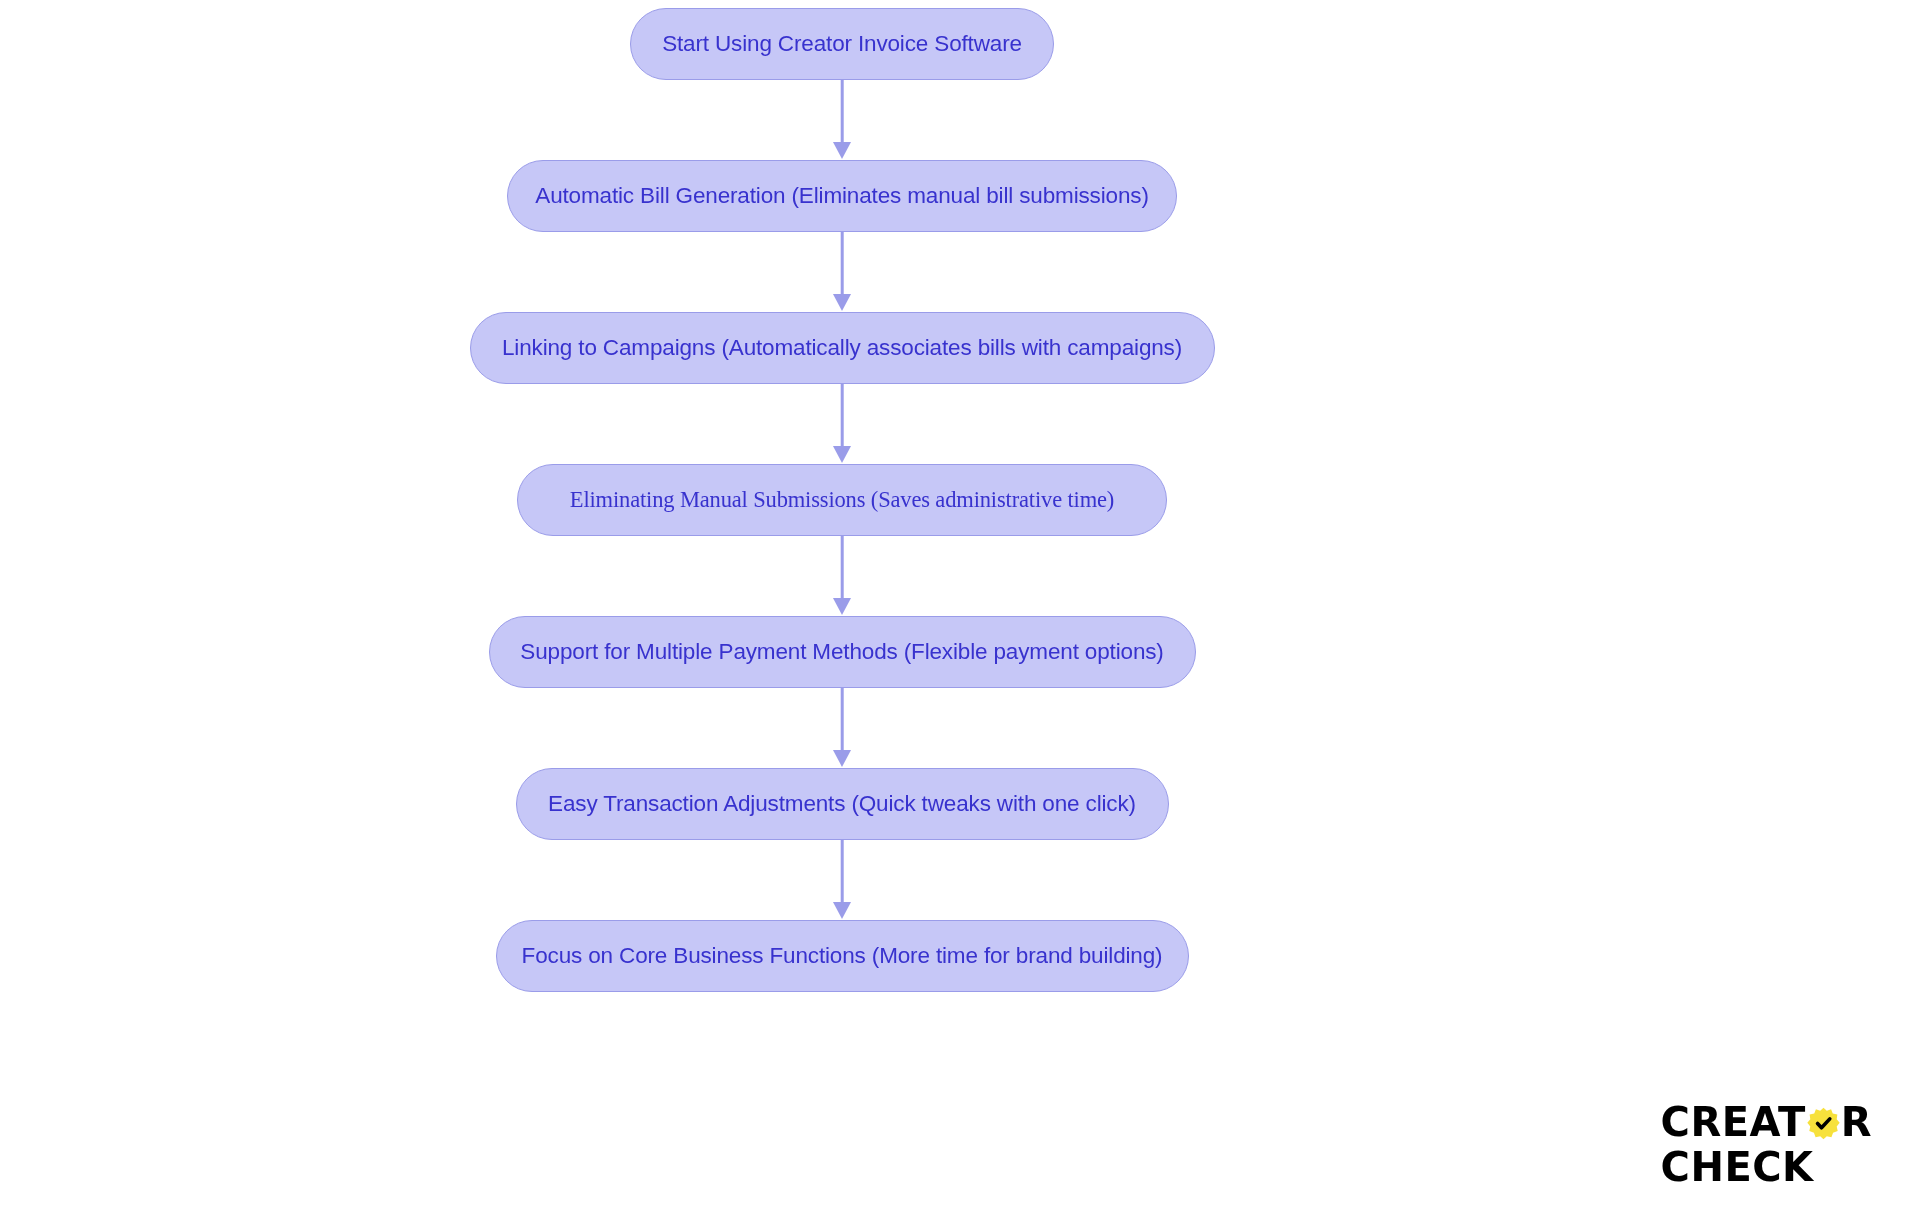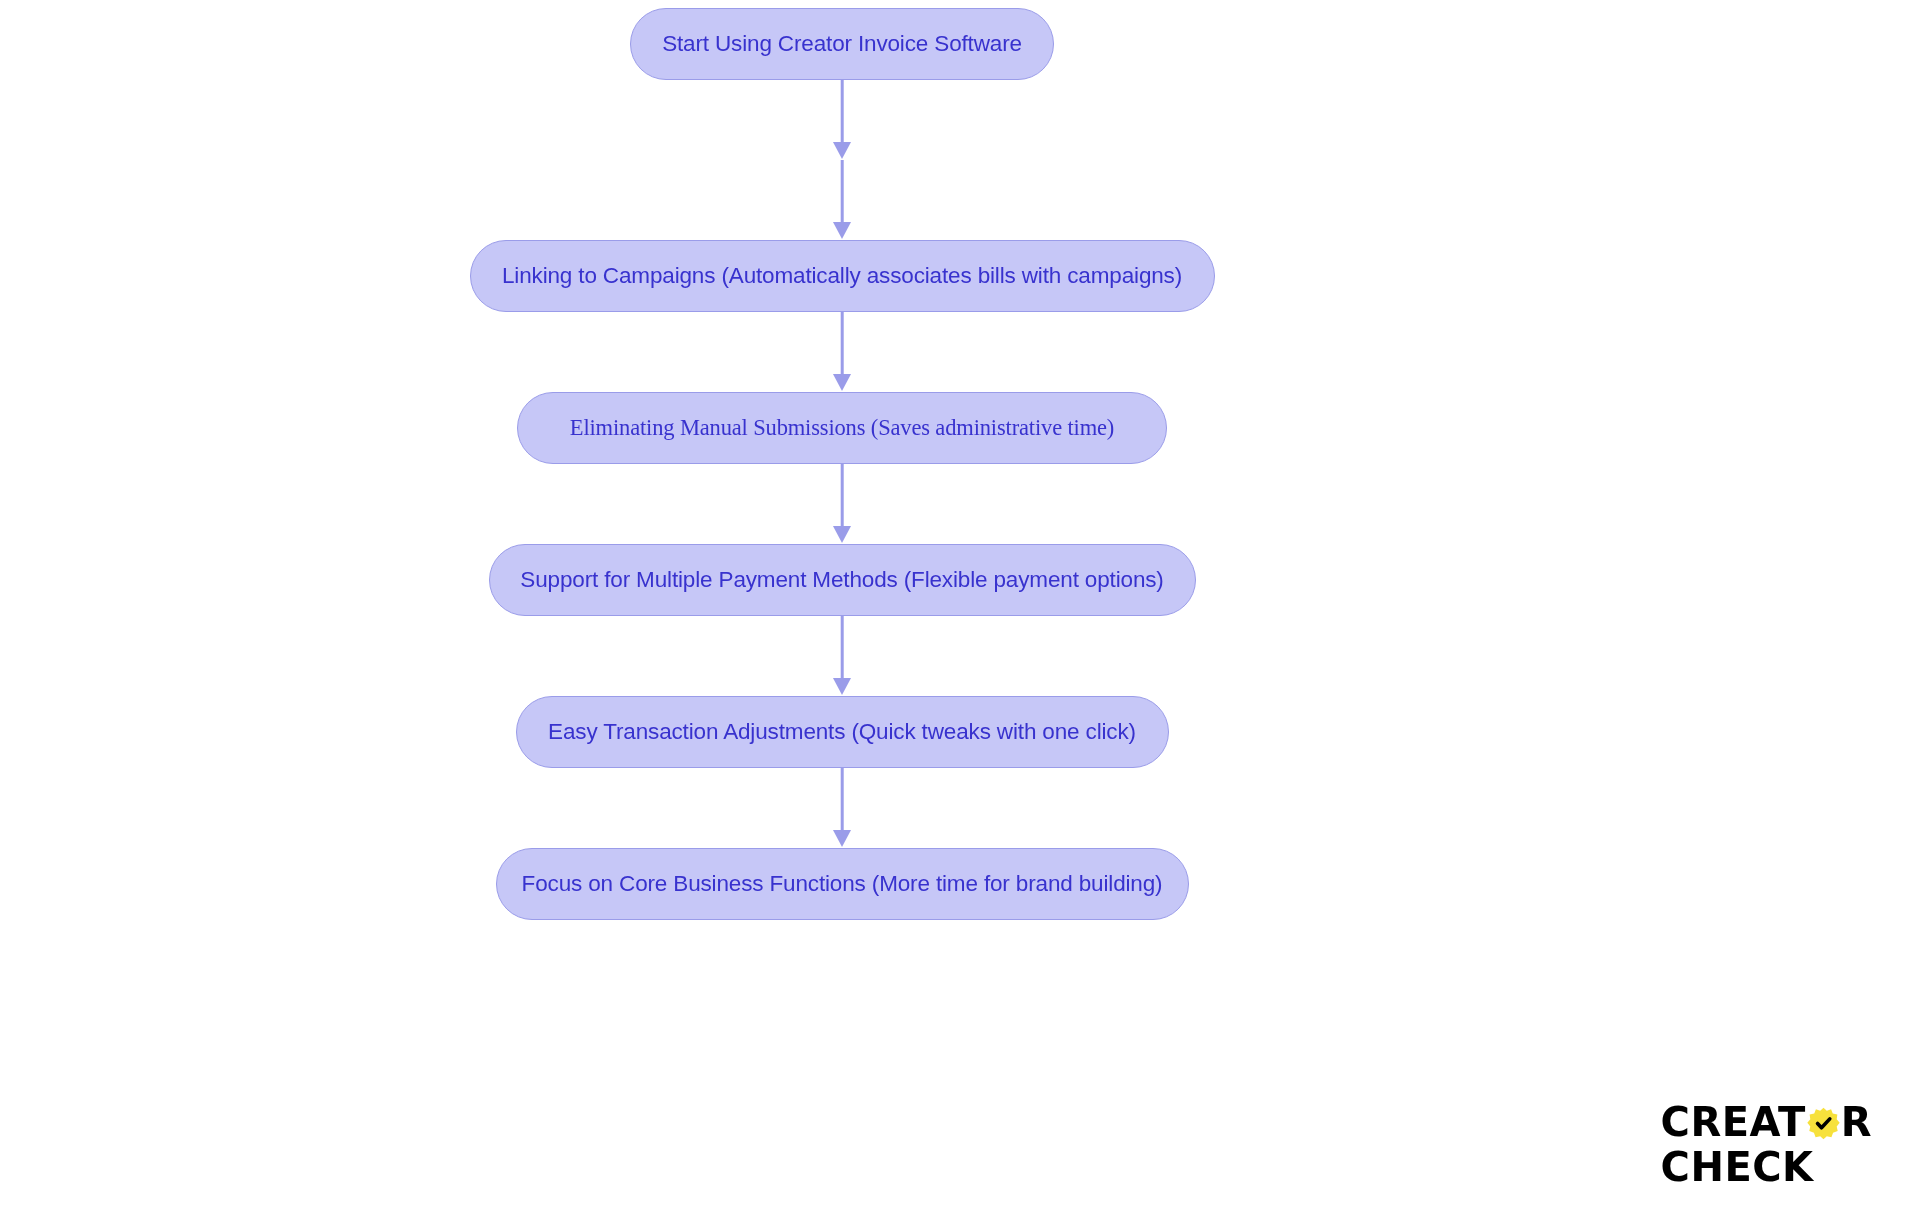--- a/index.html
+++ b/index.html
@@ -131,20 +131,23 @@
 
     <div class="flow-node n1">
       <span class="node-label">Start Using Creator Invoice Software</span>
     </div>
 
     <div class="connector">
       <div class="conn-line"></div>
       <div class="conn-head"></div>
     </div>
 
+    <div class="flow-node n2">
+      <span class="node-label">Automatic Bill Generation (Eliminates manual bill submissions)</span>
+    </div>
 
     <div class="connector">
       <div class="conn-line"></div>
       <div class="conn-head"></div>
     </div>
 
     <div class="flow-node n3">
       <span class="node-label">Linking to Campaigns (Automatically associates bills with campaigns)</span>
     </div>
 

